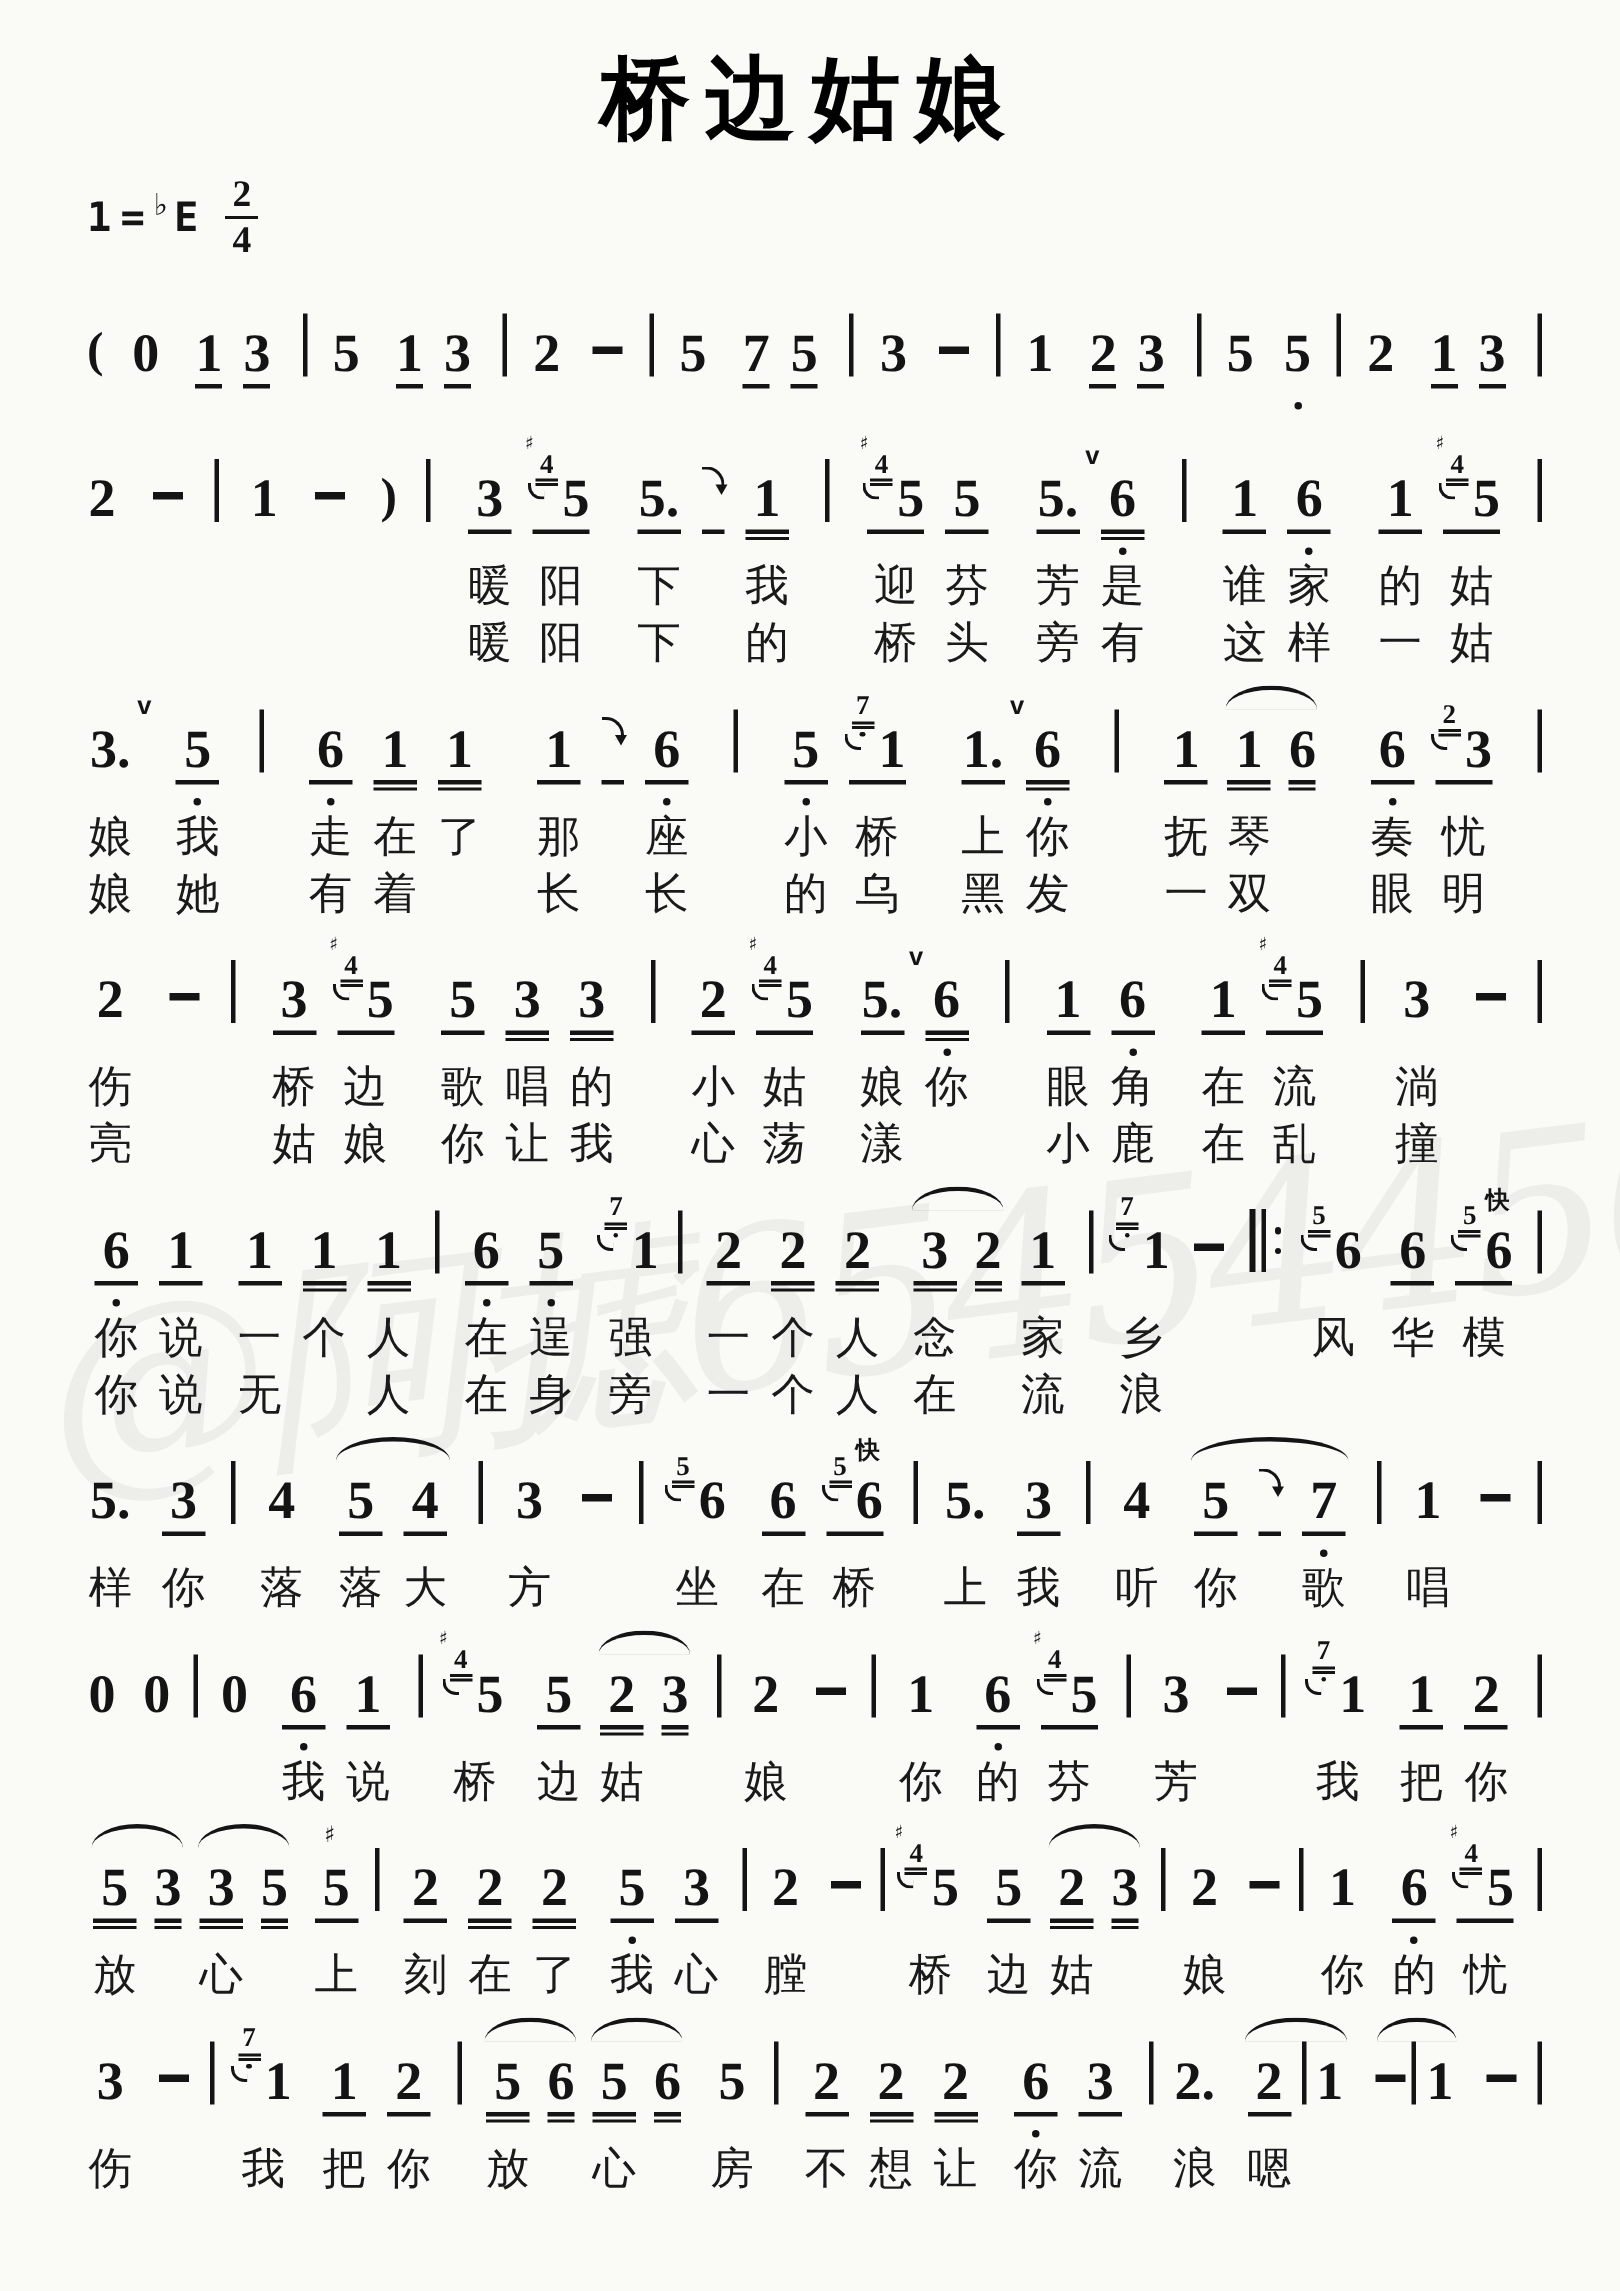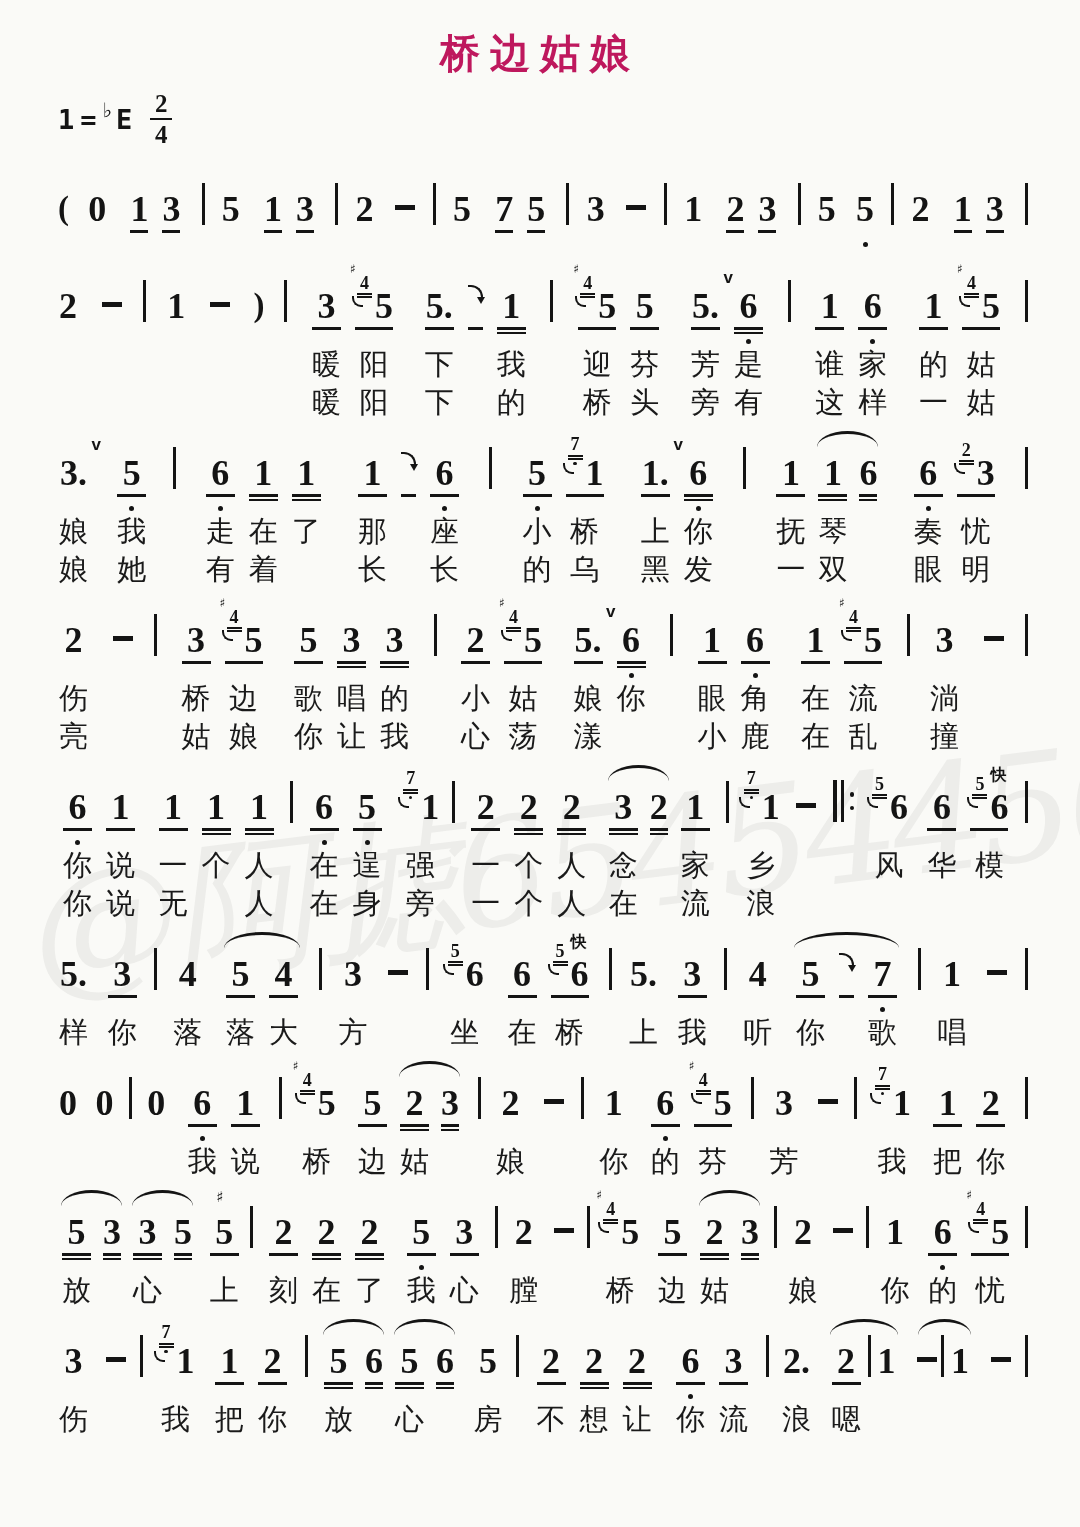--- a/index.html
+++ b/index.html
@@ -5,22 +5,22 @@
   html,body{margin:0;padding:0;}
   body{
     width:1080px;height:1527px;overflow:hidden;position:relative;
     background:#fafaf7;
     font-family:"Liberation Sans",sans-serif;color:#141414;
   }
   .sheet{position:relative;padding:26px 0 0 0;width:100%;height:100%;box-sizing:border-box;overflow:hidden;}
 
   
   .title{
-    text-align:center;font-size:40px;font-weight:900;letter-spacing:10px;
-    color:#be185d;margin:0 0 10px 0;font-family:"Liberation Sans",sans-serif;
+    text-align:center;font-size:60px;font-weight:900;letter-spacing:10px;
+    color:#000000;margin:0 0 10px 0;font-family:"Liberation Sans",sans-serif;
   }
 
   
   .meta{display:flex;align-items:center;gap:6px;margin:0 0 34px 58px;height:56px;}
   .meta .kv{font-family:"DejaVu Sans Mono",monospace;font-size:27px;font-weight:bold;}
   .meta .flat{font-family:"DejaVu Sans",sans-serif;font-size:20px;font-weight:bold;transform:translateY(-9px);display:inline-block;}
   .meta .keyletter{font-family:"DejaVu Sans Mono",monospace;font-size:27px;font-weight:bold;margin-left:-2px;}
   .frac{display:inline-flex;flex-direction:column;align-items:center;margin-left:12px;line-height:1;}
   .frac .fn,.frac .fd{font-family:"Liberation Serif",serif;font-weight:bold;font-size:25px;}
   .frac .fl{width:22px;height:2.5px;background:#141414;margin:2px 0;}

